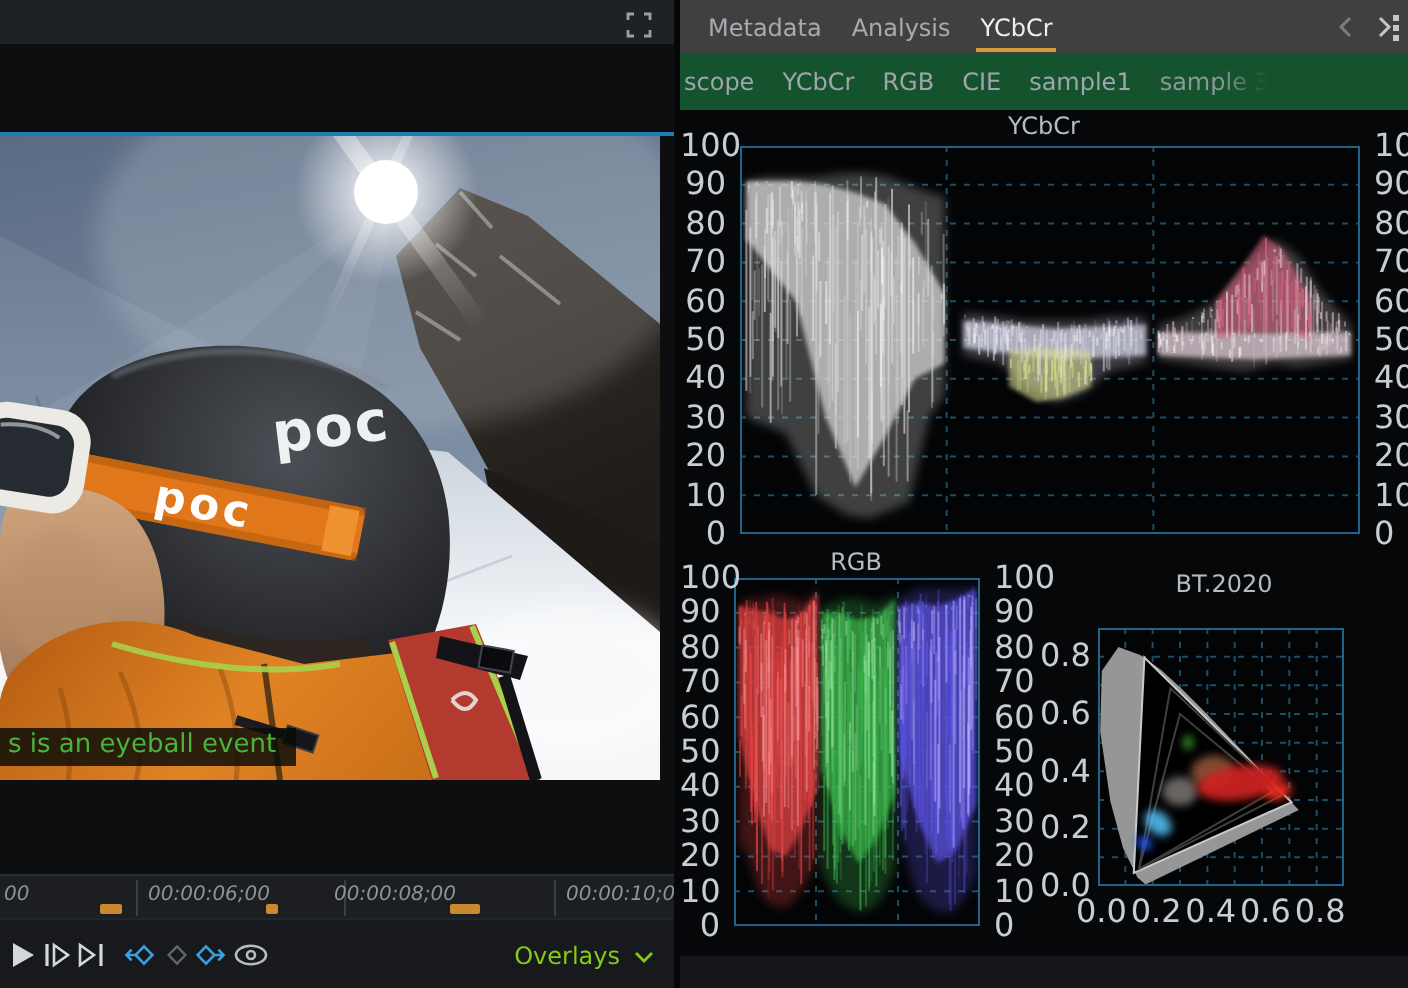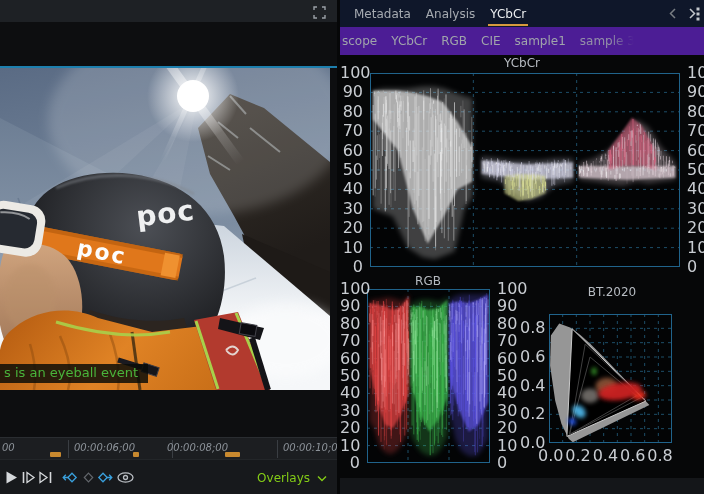--- a/index.html
+++ b/index.html
@@ -21,28 +21,28 @@
   .marker{position:absolute;top:14px;height:5px;border-radius:1px;}
   #controls{left:0;top:459px;width:337px;height:35px;background:#17191c;border-top:1px solid #232629;}
   .ctl{position:absolute;top:10px;color:#d5d8db;cursor:pointer;line-height:0;}
   .ctl.blue{color:#3aa0dc;} .ctl.dim{color:#62666b;} .ctl.eye{color:#b9bdc2;}
   #overlays{position:absolute;right:10px;top:11px;font-size:12px;color:#84cc16;
     display:flex;gap:7px;align-items:center;cursor:pointer;}
 
   
   #divider{left:337px;top:0;width:3px;height:494px;background:#060708;}
   #rp{left:340px;top:0;width:364px;height:494px;background:#08090b;}
-  #tabbar{position:absolute;left:0;top:0;width:364px;height:27px;background:#0f172a;
+  #tabbar{position:absolute;left:0;top:0;width:364px;height:27px;background:#404040;
     display:flex;gap:11px;padding-left:12px;align-items:center;box-sizing:border-box;}
   .tab{font-size:12px;color:#a6abb1;position:relative;cursor:pointer;height:100%;
     display:flex;align-items:center;padding:0 2px;}
   .tab.active{color:#eceef0;}
   .tab.active::after{content:"";position:absolute;left:0;right:0;bottom:1px;height:2px;background:#d79a3d;}
   #kebab{position:absolute;right:4px;top:7px;color:#c2c6cb;cursor:pointer;line-height:0;}
-  #subtabbar{position:absolute;left:0;top:27px;width:364px;height:28px;background:#4c1d95;
+  #subtabbar{position:absolute;left:0;top:27px;width:364px;height:28px;background:#14532d;
     display:flex;gap:14px;padding-left:2px;align-items:center;box-sizing:border-box;}
   .subtab{font-size:12px;color:#a0a5ab;position:relative;height:100%;display:flex;
     align-items:center;cursor:pointer;white-space:nowrap;}
   .subtab.active{color:#eef0f2;}
   .subtab.active::after{content:"";position:absolute;left:0;right:0;bottom:2px;height:2px;background:#d79a3d;}
   .subtab.fade{opacity:.85;-webkit-mask-image:linear-gradient(90deg,#000 55%,transparent 98%);
     mask-image:linear-gradient(90deg,#000 55%,transparent 98%);}
   .nav{position:absolute;top:7px;color:#c2c6cb;cursor:pointer;line-height:0;}
   #nav-left{right:27px;color:#787d83;}
   #nav-right{right:7px;}

